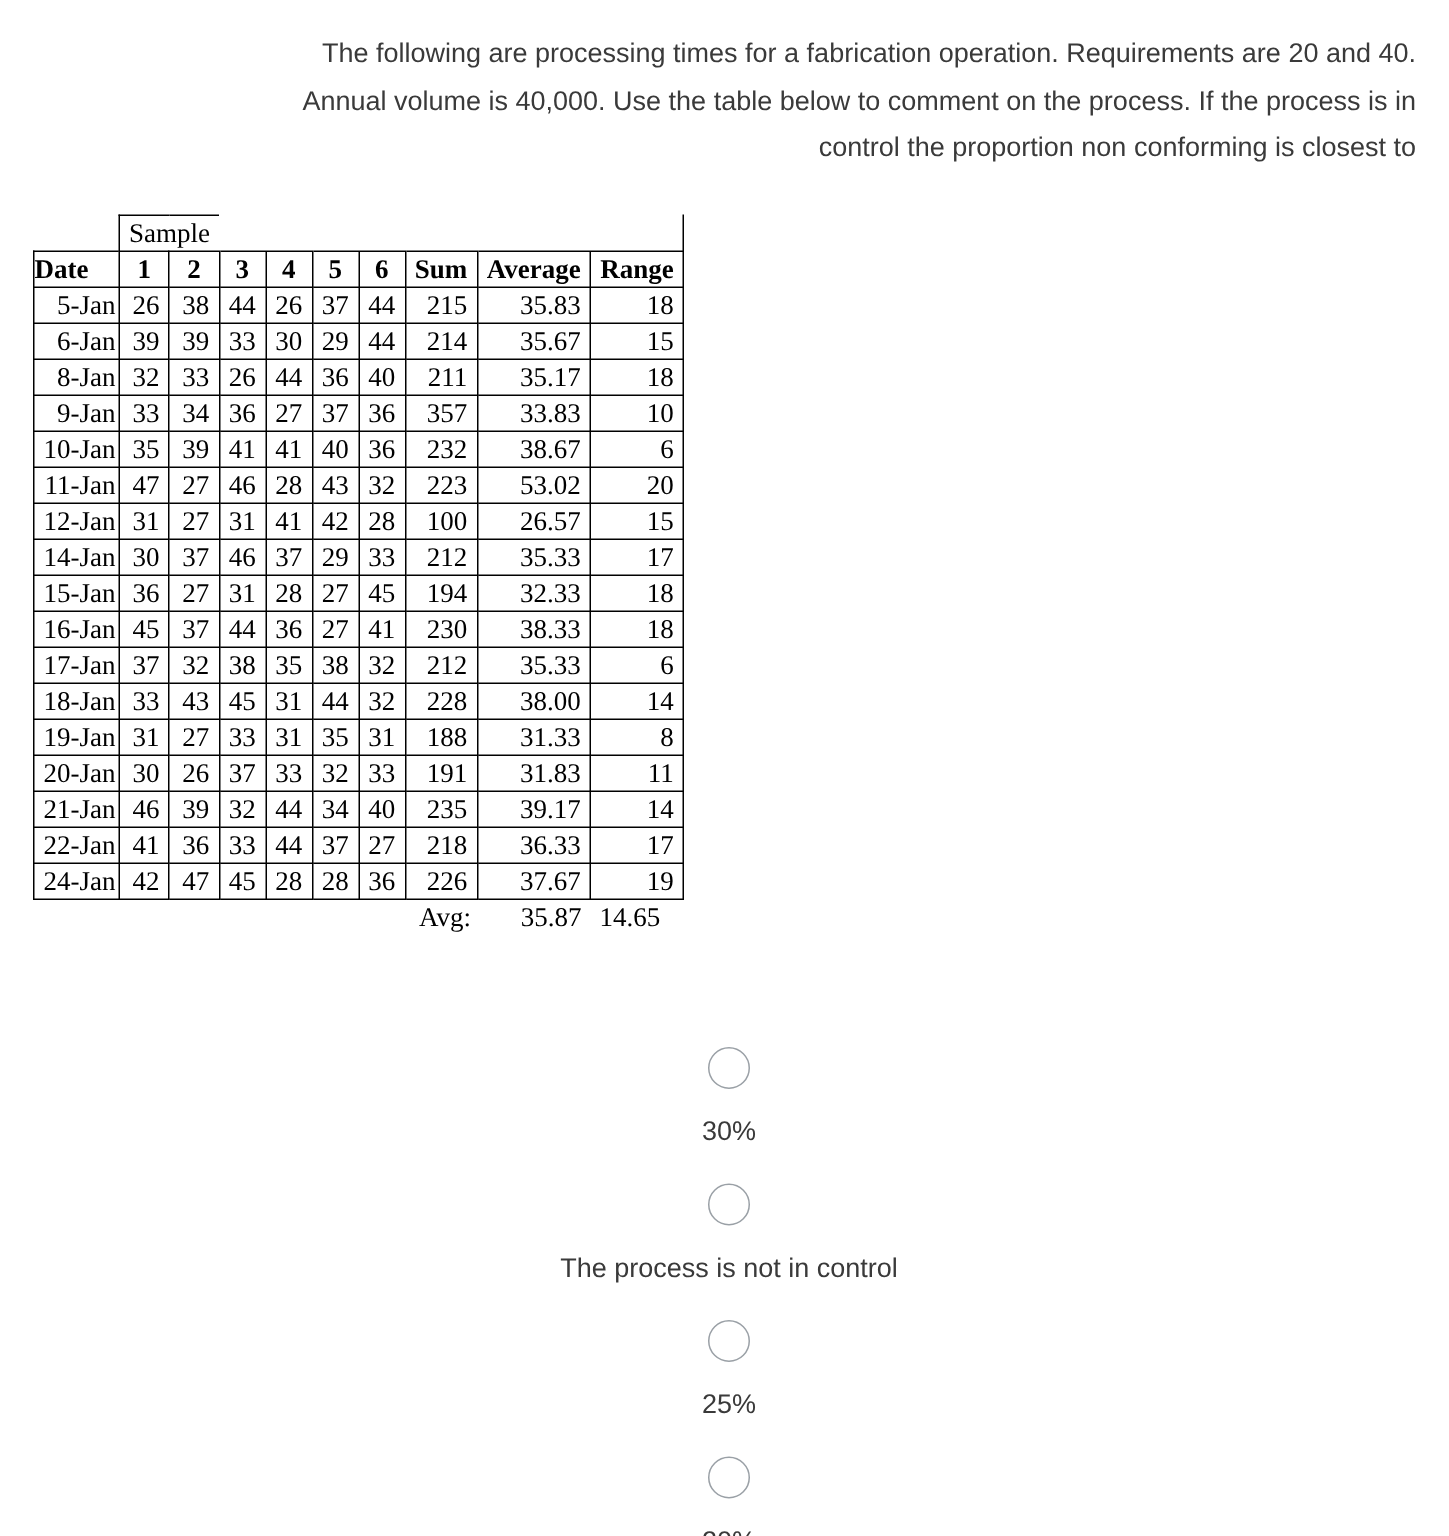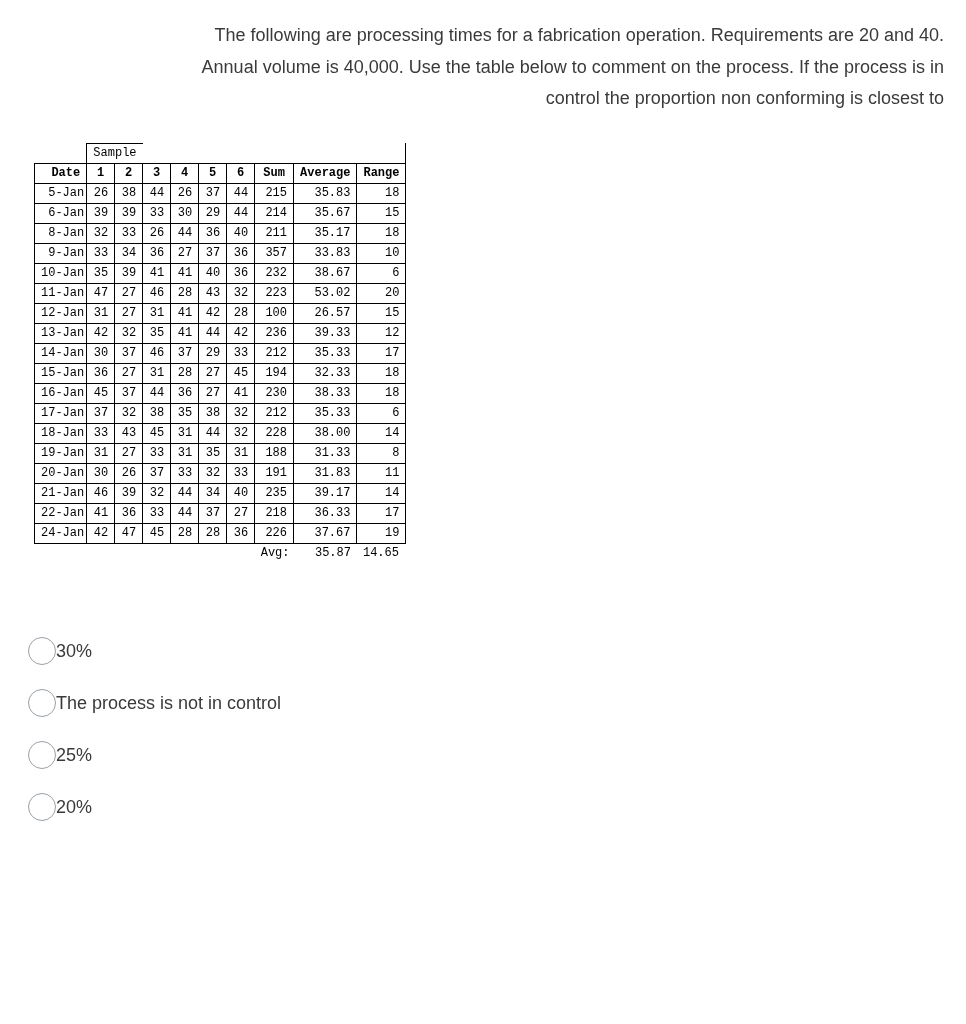--- a/index.html
+++ b/index.html
@@ -17,55 +17,56 @@
     margin-bottom: 28px;
     color: #3a3a3a;
     text-align: right;
   }
   .table-wrap {
     display: inline-block;
     margin-bottom: 70px;
   }
   table {
     border-collapse: collapse;
-    font-family: Liberation Mono, monospace;
-    font-size: 12px;
+    font-family: Liberation Serif, serif;
+    font-size: 18px;
     color: #000;
-    margin-left: 12px;
   }
   th, td {
     border: 1px solid #000;
     padding: 1px 6px;
     text-align: right;
     min-width: 28px;
     height: 20px;
   }
   .superhdr td {
     border-top: none;
     border-left: none;
     border-right: none;
     text-align: left;
   }
   .superhdr td.nb { border: none; }
   .superhdr td.sample-label { text-align: center; border-bottom: 1px solid #000; }
   .superhdr td.first { border-left: 1px solid #000; border-top: 1px solid #000; }
   thead th { font-weight: bold; text-align: center; }
-  thead th:first-child { text-align: right; padding-left: 0; }
+  thead th:first-child { text-align: left; padding-left: 0; }
   tbody td:first-child { text-align: right; padding-right: 2px; }
   .avg-row td { border: none; }
   .avg-row td.avglbl { text-align: right; padding-right: 4px; }
   .options {
     display: flex;
     flex-direction: column;
     gap: 24px;
     padding-left: 6px;
   }
   .option {
     display: flex;
     align-items: center;
+    gap: 18px;
+    flex-direction: column;
   }
   .radio {
     width: 28px;
     height: 28px;
     border-radius: 50%;
     border: 1.5px solid #9aa0a6;
     flex: 0 0 28px;
     background: #fff;
   }
   .option-label {
@@ -188,32 +189,20 @@
           <td>12-Jan</td>
           <td>31</td>
           <td>27</td>
           <td>31</td>
           <td>41</td>
           <td>42</td>
           <td>28</td>
           <td>100</td>
           <td>26.57</td>
           <td>15</td>
-        </tr>
-        <tr>
-          <td>13-Jan</td>
-          <td>42</td>
-          <td>32</td>
-          <td>35</td>
-          <td>41</td>
-          <td>44</td>
-          <td>42</td>
-          <td>236</td>
-          <td>39.33</td>
-          <td>12</td>
         </tr>
         <tr>
           <td>14-Jan</td>
           <td>30</td>
           <td>37</td>
           <td>46</td>
           <td>37</td>
           <td>29</td>
           <td>33</td>
           <td>212</td>

